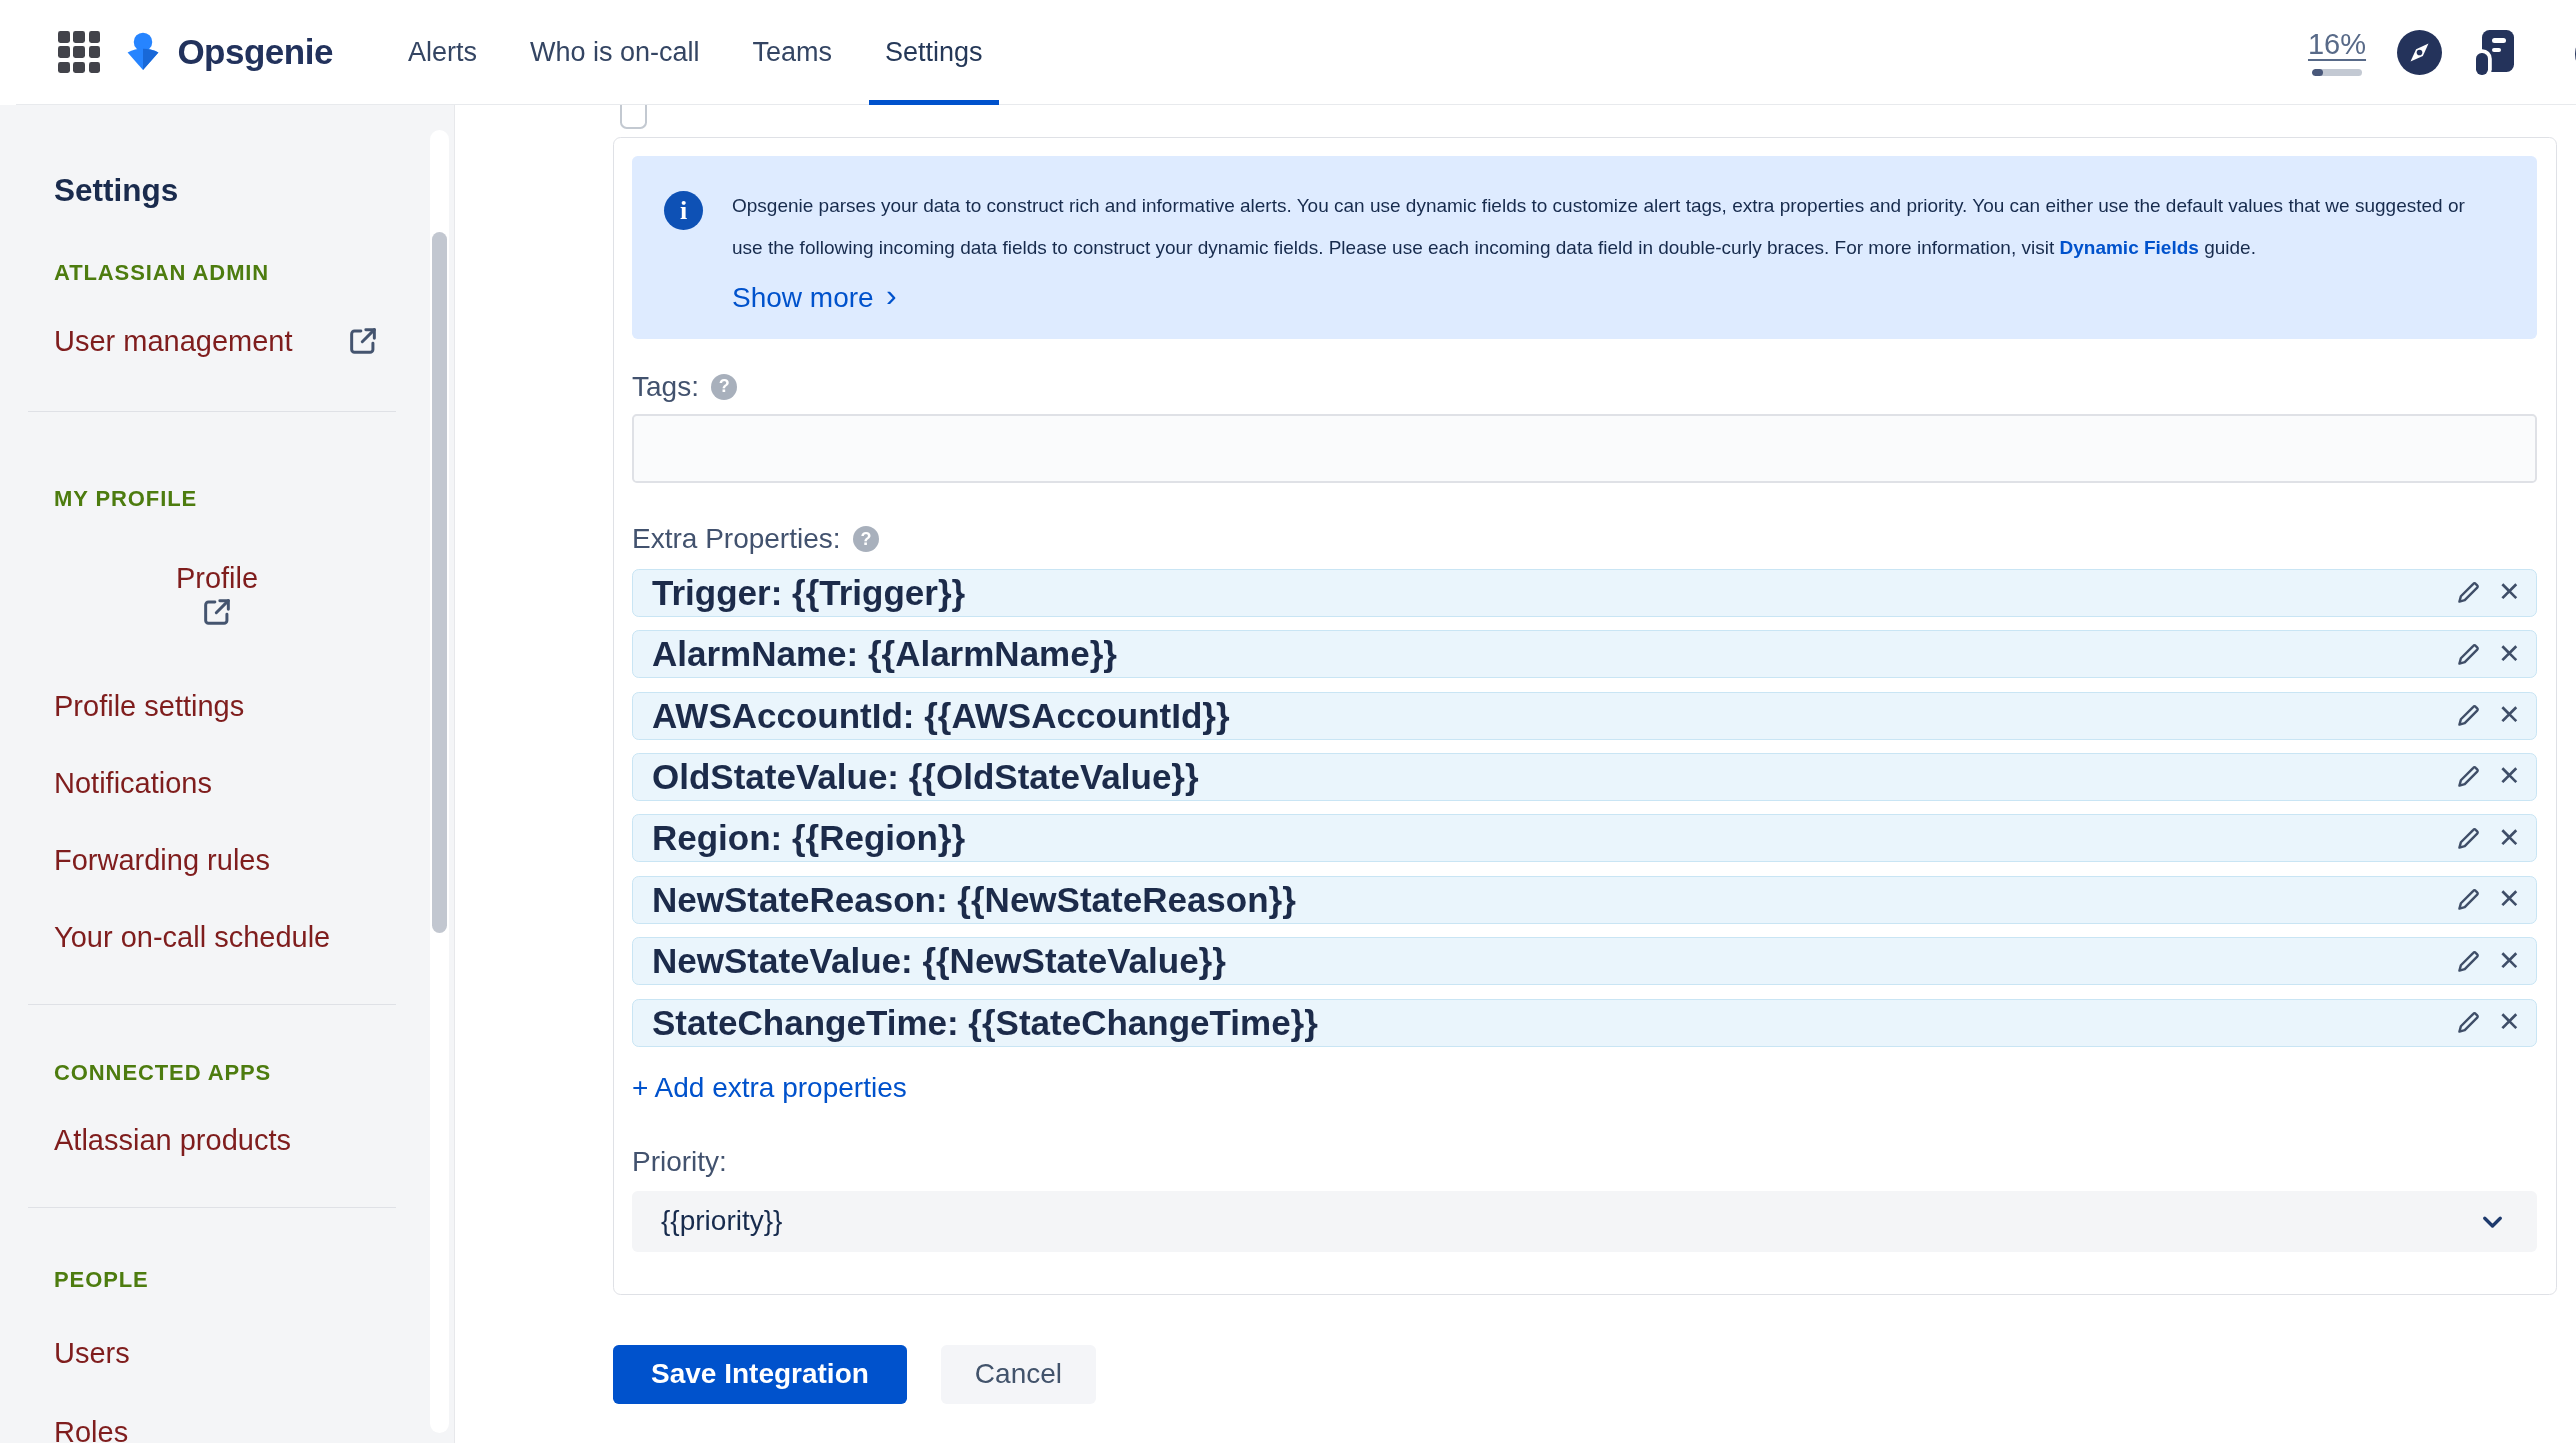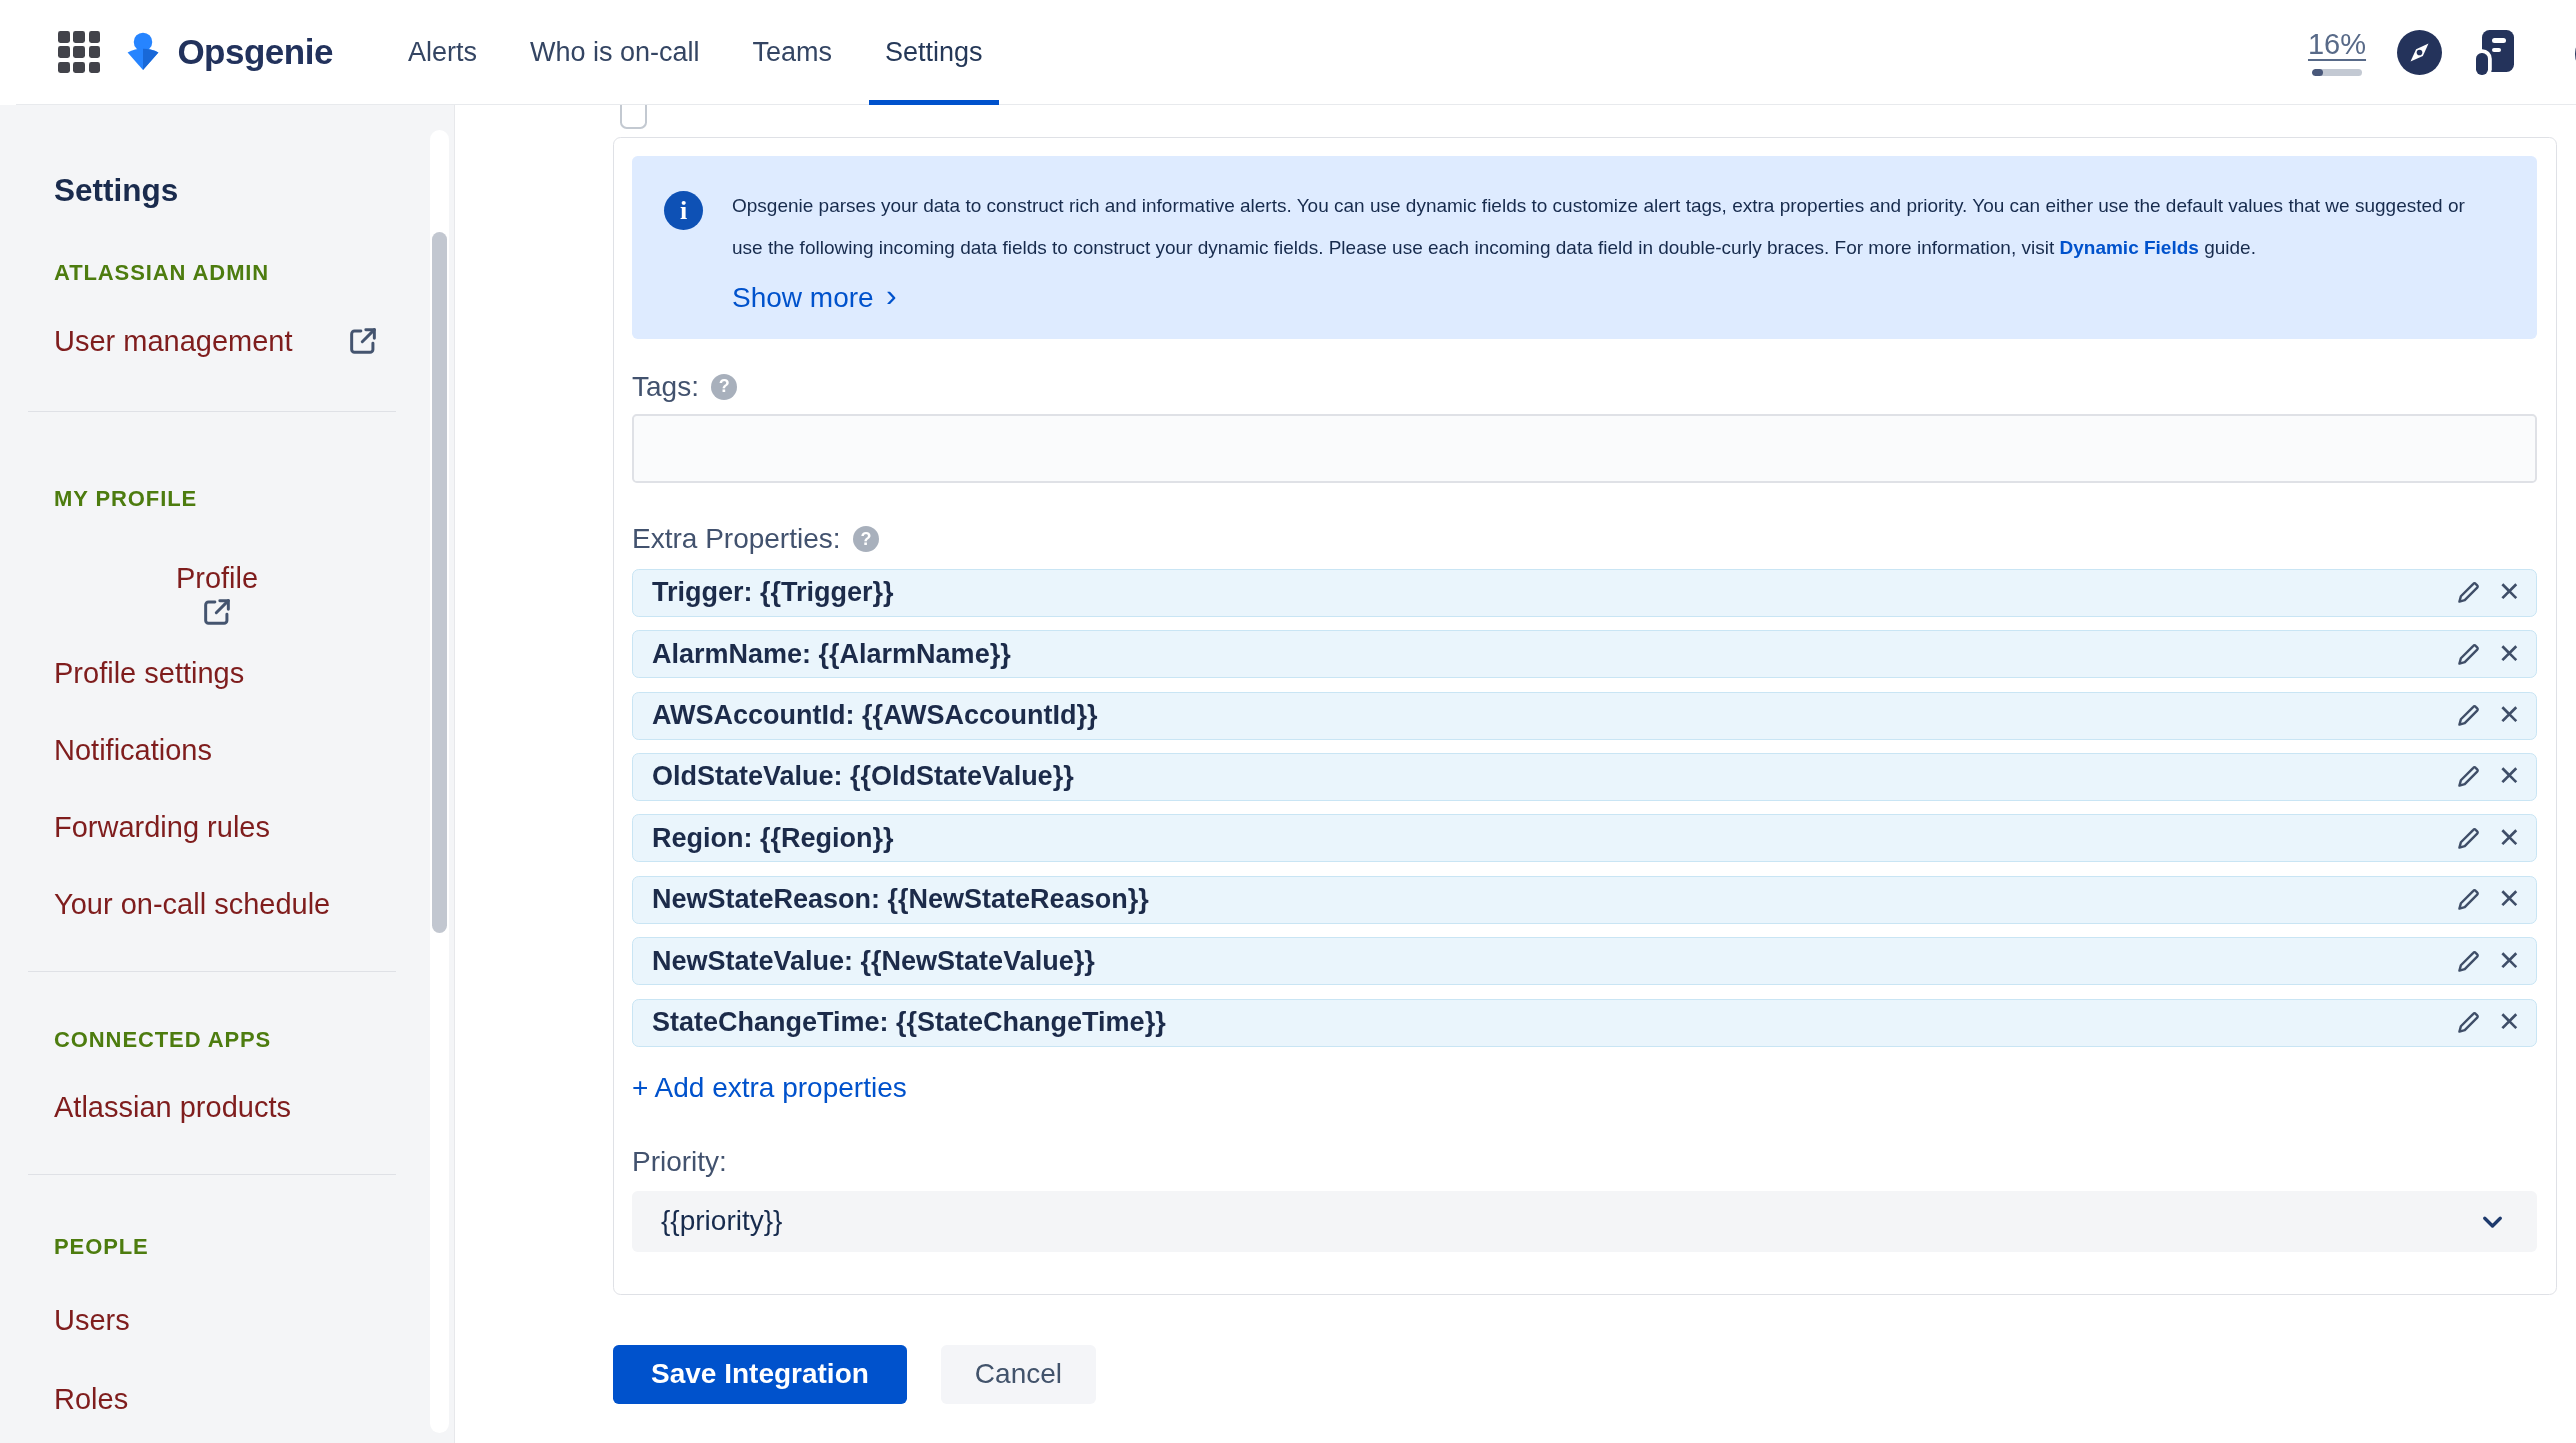--- a/index.html
+++ b/index.html
@@ -71,21 +71,21 @@
   .field-label-row { margin-top:32px; display:flex; align-items:center; gap:12.4px; }
   .field-label { font-size:28px; font-weight:500; color:#42526E; }
   .q-icon { width:26px; height:26px; border-radius:50%; background:#A8B0BC; color:#fff; font-size:18px;
     font-weight:700; display:flex; align-items:center; justify-content:center; cursor:pointer; }
   .tags-input { margin-top:11.5px; width:100%; height:69px; background:#FAFBFC; border:2.9px solid #DFE1E6;
     border-radius:4.8px; font-size:28px; padding:0 19px; color:#172B4D; outline:none; }
 
   .props-list { margin-top:11.5px; }
   .prop-row { height:48px; margin-top:13.4px; background:#EAF5FC; border:1.9px solid #C9E5F4; border-radius:6.7px;
     display:flex; align-items:center; justify-content:space-between; padding:0 15.3px 0 19px; }
-  .prop-text { font-size:27px; font-weight:700; color:#1C2B4A;text-align:right; }
+  .prop-text { font-size:35px; font-weight:700; color:#1C2B4A;text-align:right; }
   .row-icons { display:flex; align-items:center; gap:15.3px; }
   .row-icons svg { width:29px; height:29px; cursor:pointer; }
   .x-icon { font-size:27px; color:#3F4E68; cursor:pointer; line-height:1; }
 
   .add-link { margin-top:25px; font-size:28px; font-weight:500; color:#0052CC; cursor:pointer; width:max-content; }
   .priority-label { margin-top:42px; font-size:28px; font-weight:500; color:#42526E; }
   .priority-select { margin-top:13.4px; width:100%; height:61px; background:#F4F5F7; border-radius:5.7px;
     display:flex; align-items:center; justify-content:space-between; padding:0 29px; cursor:pointer; }
   .priority-value { font-size:28px; font-weight:500; color:#172B4D; }
   .priority-select svg { width:31px; height:31px; }
@@ -164,21 +164,21 @@
 
   <div class="sb-label" style="margin-top:74px;">MY PROFILE</div>
   <div class="sb-item" style="margin-top:50px;flex-direction:column;">
     <span>Profile</span>
     <svg class="ext" viewBox="0 0 24 24" fill="none" stroke="#44546F" stroke-width="2.1" stroke-linecap="round" stroke-linejoin="round">
       <path d="M14 4h6v6"></path>
         <path d="M20 4l-8.5 8.5"></path>
         <path d="M19 13.5V18a2 2 0 0 1-2 2H6a2 2 0 0 1-2-2V7a2 2 0 0 1 2-2h4.5"></path>
     </svg>
   </div>
-  <div class="sb-item" style="margin-top:28px;">
+  <div class="sb-item" style="margin-top:61px;">
     <span>Profile settings</span>
   </div>
   <div class="sb-item" style="margin-top:44px;">
     <span>Notifications</span>
   </div>
   <div class="sb-item" style="margin-top:44px;">
     <span>Forwarding rules</span>
   </div>
   <div class="sb-item" style="margin-top:44px;">
     <span>Your on-call schedule</span>

